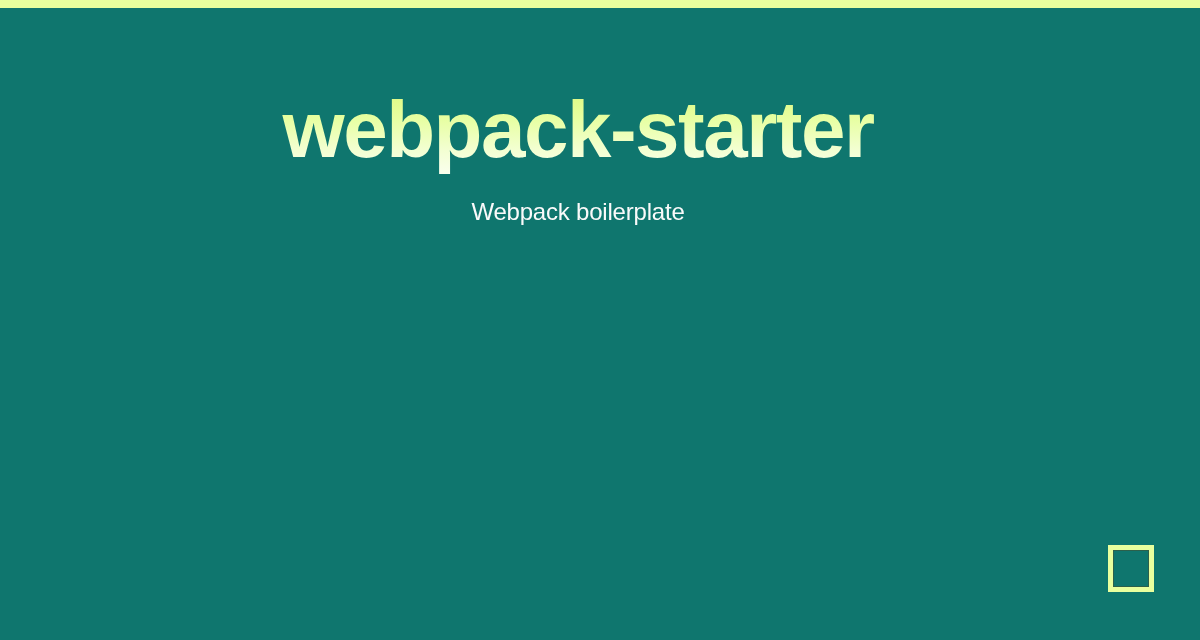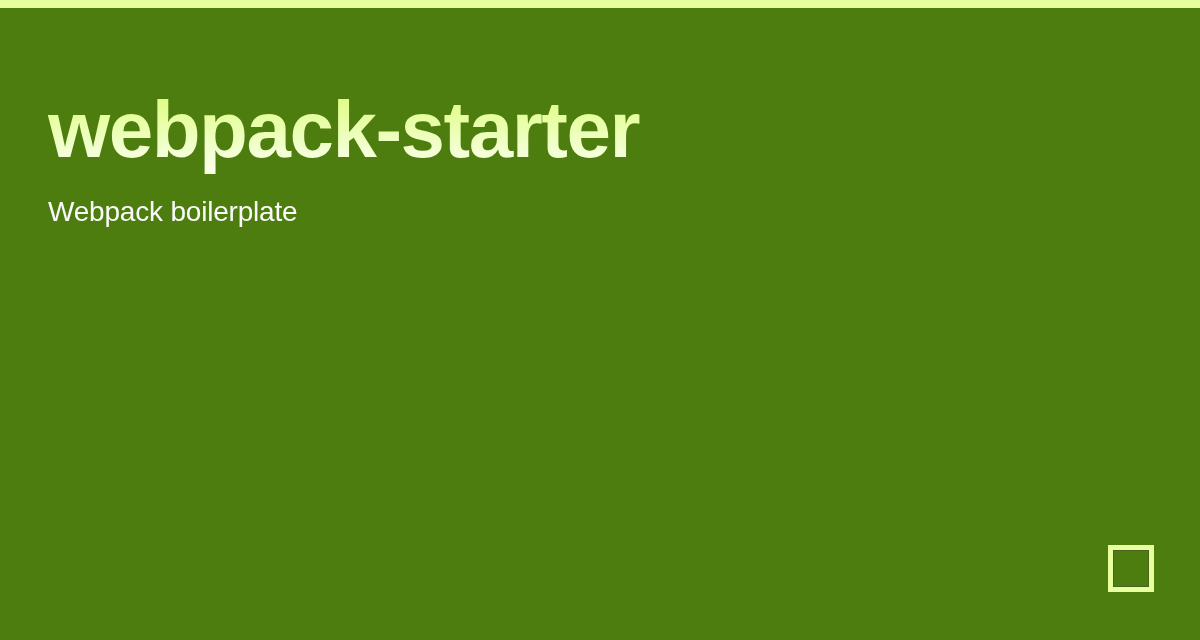--- a/index.html
+++ b/index.html
@@ -7,22 +7,23 @@
     margin: 0;
     padding: 0;
     background: #0d0d0d;
   }
 
   .og-card {
     position: relative;
     width: 1200px;
     height: 640px;
     overflow: hidden;
-    background: #4d7c0f;
+    background: #0f766e;
     font-family: "Liberation Sans", sans-serif;
+    text-align: center;
     -webkit-font-smoothing: antialiased;
   }
 
   
   .accent-bar {
     position: absolute;
     top: 0;
     left: 0;
     width: 1200px;
     height: 8px;
@@ -53,21 +54,21 @@
     );
     -webkit-background-clip: text;
     background-clip: text;
     color: transparent;
     -webkit-text-fill-color: transparent;
   }
 
   .repo-subtitle {
     margin: 0;
     padding-top: 16px;
-    font-size: 28px;
+    font-size: 24px;
     line-height: 40px;
     font-weight: 400;
     letter-spacing: -0.2px;
     color: #fafafa;
     white-space: nowrap;
   }
 
   
   .brand-mark {
     position: absolute;

